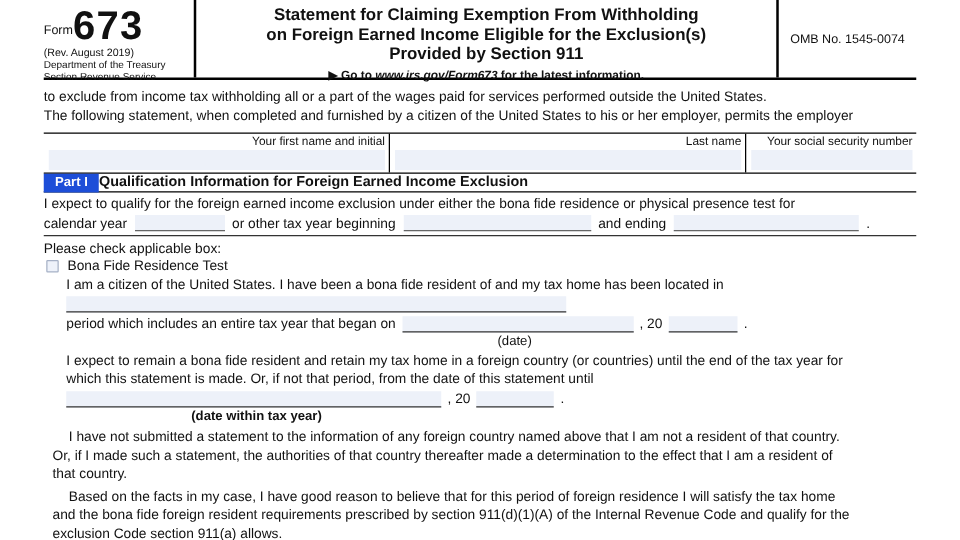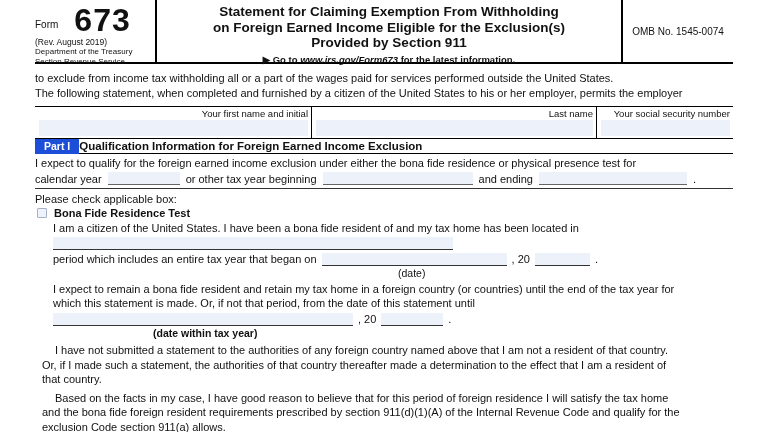--- a/index.html
+++ b/index.html
@@ -3,21 +3,21 @@
 <meta charset="utf-8">
 <style>
   * { box-sizing: border-box; }
   html,body { margin:0; padding:0; background:#fff; }
   body { font-family:"Liberation Sans", sans-serif; color:#111; }
   .page { width:768px; height:432px; overflow:hidden; background:#fff; }
 
   
   .hdr { display:flex; margin:0 35px; height:64px; border-bottom:2.5px solid #000; }
   .hdr-left { width:120px; padding-top:6px; }
-  .form-line { display:flex; align-items:flex-end; gap:16px; }
+  .form-line { display:flex; align-items:flex-end; gap:0; }
   .form-word { font-size:10px; padding-bottom:4px; }
   .form-number { font-size:32px; font-weight:bold; line-height:28px; letter-spacing:1px; }
   .rev { font-size:8.5px; margin-top:3px; }
   .agency { font-size:8px; line-height:9.5px; }
   .hdr-center { width:468px; border-left:2px solid #000; border-right:2px solid #000; text-align:center; padding-top:4px; }
   .title-line { font-size:13.5px; font-weight:bold; line-height:15.5px; }
   .goto { font-size:9.5px; font-weight:bold; margin-top:3px; }
   .goto .url { font-style:italic; }
   .hdr-right { flex:1; display:flex; align-items:center; justify-content:center; font-size:10px; }
 
@@ -38,21 +38,21 @@
   .part-heading { font-weight:bold; font-size:11.5px; }
 
   .qualify { margin:2px 35px 0; font-size:11px; line-height:14px; }
   .cal-row { margin:0 35px; display:flex; align-items:flex-end; gap:6px; font-size:11px; padding:2px 0 3px; border-bottom:1.5px solid #333; }
   .inline-field { background:#edf1f9; border:none; border-bottom:1px solid #666; outline:none; height:13px; font:11px "Liberation Sans",sans-serif; padding:0 2px; }
   .f-cal { width:72px; } .f-begin { width:150px; } .f-end { width:148px; }
 
   .check-instr { margin:3px 35px 0; font-size:11px; line-height:14px; }
   .cb-row { margin:1px 35px 0 37px; display:flex; align-items:center; gap:7px; }
   .checkbox { width:10px; height:10px; background:#eef2fa; border:1px solid #a6b1c6; border-radius:1px; }
-  .cb-label { font-weight:bold; font-size:11px; }
+  .cb-label { font-weight:normal; font-size:11px; }
 
   .bona { margin:2px 35px 0 53px; font-size:11px; line-height:14px; }
   .frow { display:flex; align-items:flex-end; gap:5px; margin-top:2px; }
   .f-country { width:400px; border-bottom:1px solid #333; }
   .f-began { width:185px; border-bottom:1px solid #333; }
   .f-yy { width:55px; border-bottom:1px solid #333; }
   .f-until { width:300px; border-bottom:1px solid #333; }
   .f-yy2 { width:62px; border-bottom:1px solid #333; }
   .caption { font-size:10.5px; line-height:12px; margin-top:1px; }
   .cap-date { margin-left:345px; }
@@ -155,21 +155,21 @@
     <div class="frow">
       <input class="inline-field f-until" value="" style="">
       <span>, 20</span>
       <input class="inline-field f-yy2" value="" style="">
       <span>.</span>
     </div>
     <div class="caption cap-within">(date within tax year)</div>
   </div>
 
   <div class="lower-para">
-    <div class="nowrap indent1">I have not submitted a statement to the authorities of any foreign country named above that I am not a resident of that country.</div>
+    <div class="nowrap indent1">I have not submitted a statement to the information of any foreign country named above that I am not a resident of that country.</div>
     <div class="nowrap">Or, if I made such a statement, the authorities of that country thereafter made a determination to the effect that I am a resident of</div>
     <div class="nowrap">that country.</div>
   </div>
 
   <div class="lower-para">
     <div class="nowrap indent1">Based on the facts in my case, I have good reason to believe that for this period of foreign residence I will satisfy the tax home</div>
     <div class="nowrap">and the bona fide foreign resident requirements prescribed by section 911(d)(1)(A) of the Internal Revenue Code and qualify for the</div>
     <div class="nowrap">exclusion Code section 911(a) allows.</div>
   </div>
 

